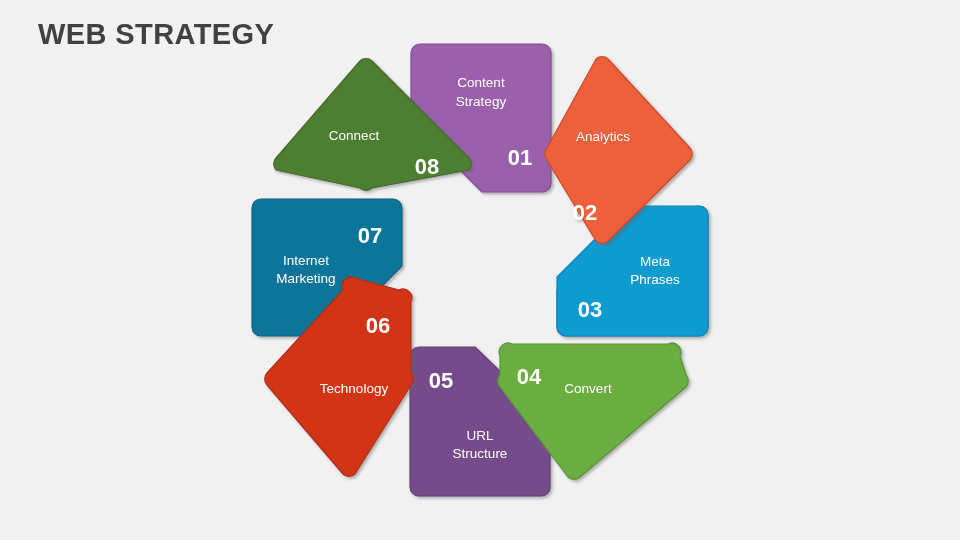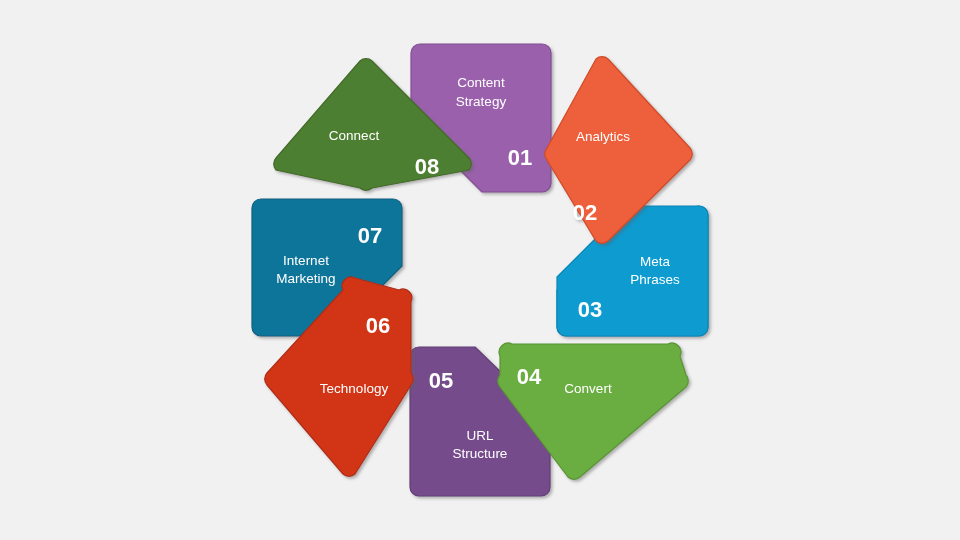--- a/index.html
+++ b/index.html
@@ -50,20 +50,21 @@
     font-weight: bold;
     fill: #ffffff;
     text-anchor: middle;
   }
 </style>
 </head>
 <body>
 
 <div id="slide" style="background: rgb(241, 241, 241);">
 
+  <div id="slide-title" style="color: rgb(65, 65, 65);">WEB STRATEGY</div>
 
   <svg id="diagram" width="960" height="540" viewBox="0 0 960 540">
     <defs>
       <filter id="shp-shadow" x="-30%" y="-30%" width="180%" height="180%">
         <feDropShadow dx="2" dy="2" stdDeviation="1.6" flood-color="#5d5d5d" flood-opacity="0.45"></feDropShadow>
       </filter>
     </defs>
 
     <g filter="url(#shp-shadow)">
       <path fill="#0e9bd0" stroke="#0b86b5" stroke-width="1.2" stroke-linejoin="round" d="M 630,296 L 557,296 L 557,290 L 629,216 L 699,206

